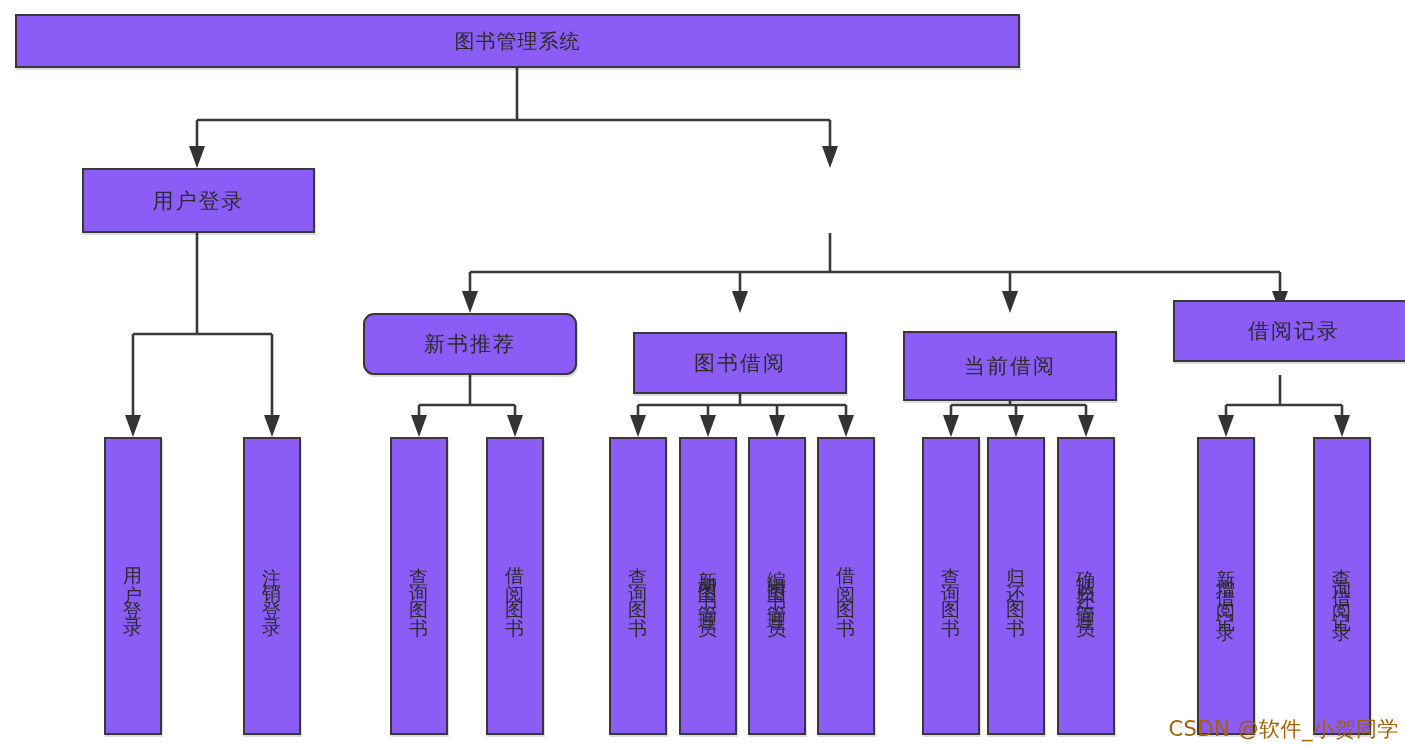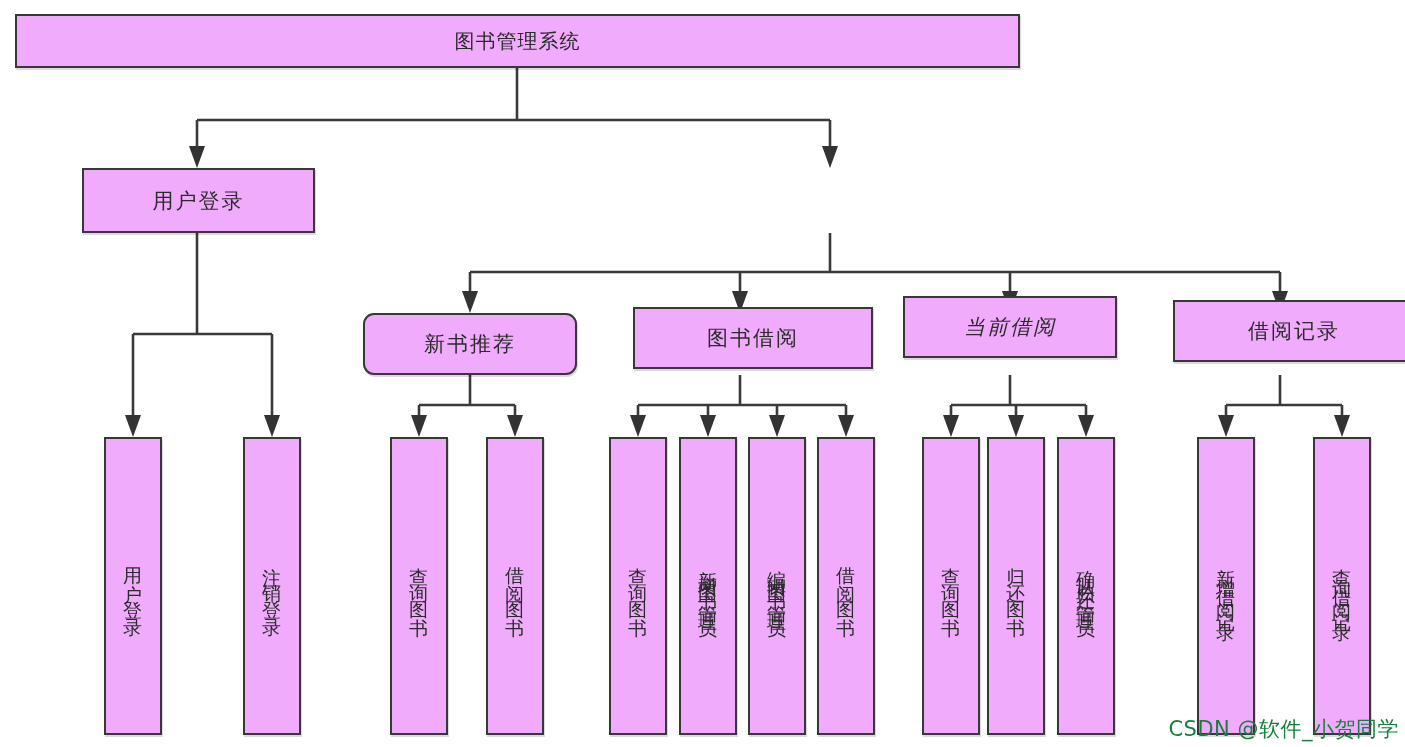--- a/index.html
+++ b/index.html
@@ -6,53 +6,53 @@
   body{
     width:1405px;height:747px;position:relative;background:#ffffff;
     font-family:"DejaVu Sans","Liberation Sans",sans-serif;
     overflow:hidden;
   }
   .stage{position:absolute;left:0;top:0;width:1405px;height:747px;}
   svg.wires{position:absolute;left:0;top:0;width:1405px;height:747px;}
   svg.wires path{stroke:#3a3a3a;stroke-width:2.6;fill:none;}
   svg.wires polygon{fill:#333333;stroke:none;}
   .box{
-    position:absolute;box-sizing:border-box;background:#f0abfc;
+    position:absolute;box-sizing:border-box;background:#8b5cf6;
     border:2px solid #383838;
     box-shadow:1px 2px 0 rgba(0,0,0,.14);
     display:flex;align-items:center;justify-content:center;
     color:#2b2b2b;
   }
   .h-label{font-size:21px;letter-spacing:2px;white-space:nowrap;}
   .root-label{font-size:20px;letter-spacing:1px;}
   
   .b-root{left:15px;top:14px;width:1005px;height:54px;}
   .b-userlogin{left:82px;top:168px;width:233px;height:65px;}
   .b-bookmgmt{left:712px;top:168px;width:235px;height:65px;}
   .b-newbooks{left:363px;top:313px;width:214px;height:62px;border-radius:11px;}
-  .b-borrow{left:633px;top:307px;width:240px;height:62px;}
-  .b-current{left:903px;top:296px;width:214px;height:62px;font-style:italic;}
+  .b-borrow{left:633px;top:332px;width:214px;height:62px;}
+  .b-current{left:903px;top:331px;width:214px;height:70px;}
   .b-records{left:1173px;top:300px;width:242px;height:62px;}
   
   .leaf{width:58px;height:298px;top:437px;}
   .leaf span{
     writing-mode:vertical-rl;text-orientation:mixed;
     font-size:19px;line-height:1;white-space:nowrap;color:#2b2b2b;
   }
   .vs span{letter-spacing:17px;}
   .vm span{letter-spacing:11px;}
   .vl span{letter-spacing:7px;}
   .l-a1{left:104px;} .l-a2{left:243px;}
   .l-b1{left:390px;} .l-b2{left:486px;}
   .l-c1{left:609px;} .l-c2{left:679px;} .l-c3{left:748px;} .l-c4{left:817px;}
   .l-d1{left:922px;} .l-d2{left:987px;} .l-d3{left:1057px;}
   .l-e1{left:1197px;} .l-e2{left:1313px;}
   .watermark{
     position:absolute;right:6px;bottom:4px;
-    font-size:21px;color:#15803d;letter-spacing:0.5px;white-space:nowrap;
+    font-size:21px;color:#a16207;letter-spacing:0.5px;white-space:nowrap;
   }
 </style>
 </head>
 <body>
 
 <div class="stage">
 
   <svg class="wires" viewBox="0 0 1405 747" aria-hidden="true">
 
     <g>

